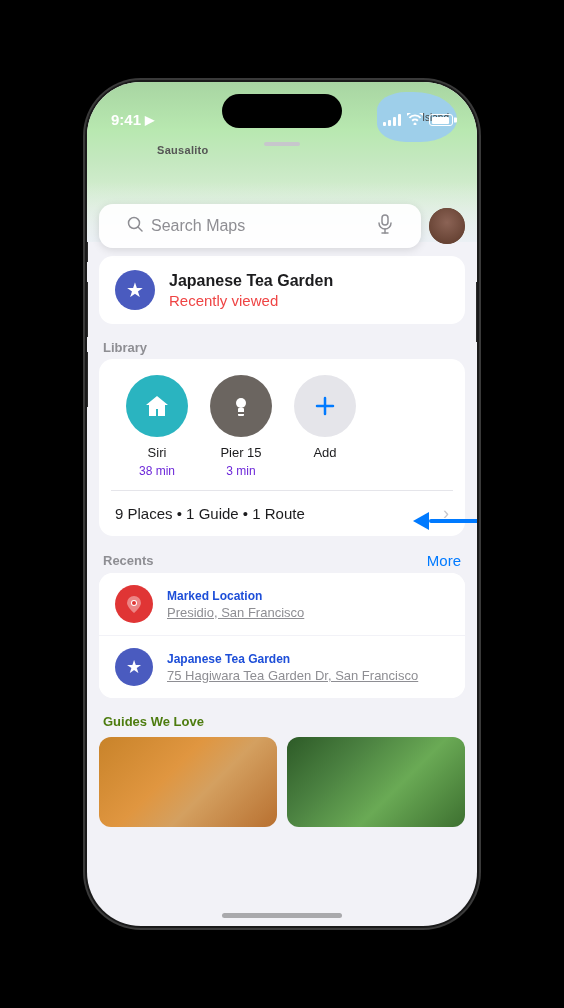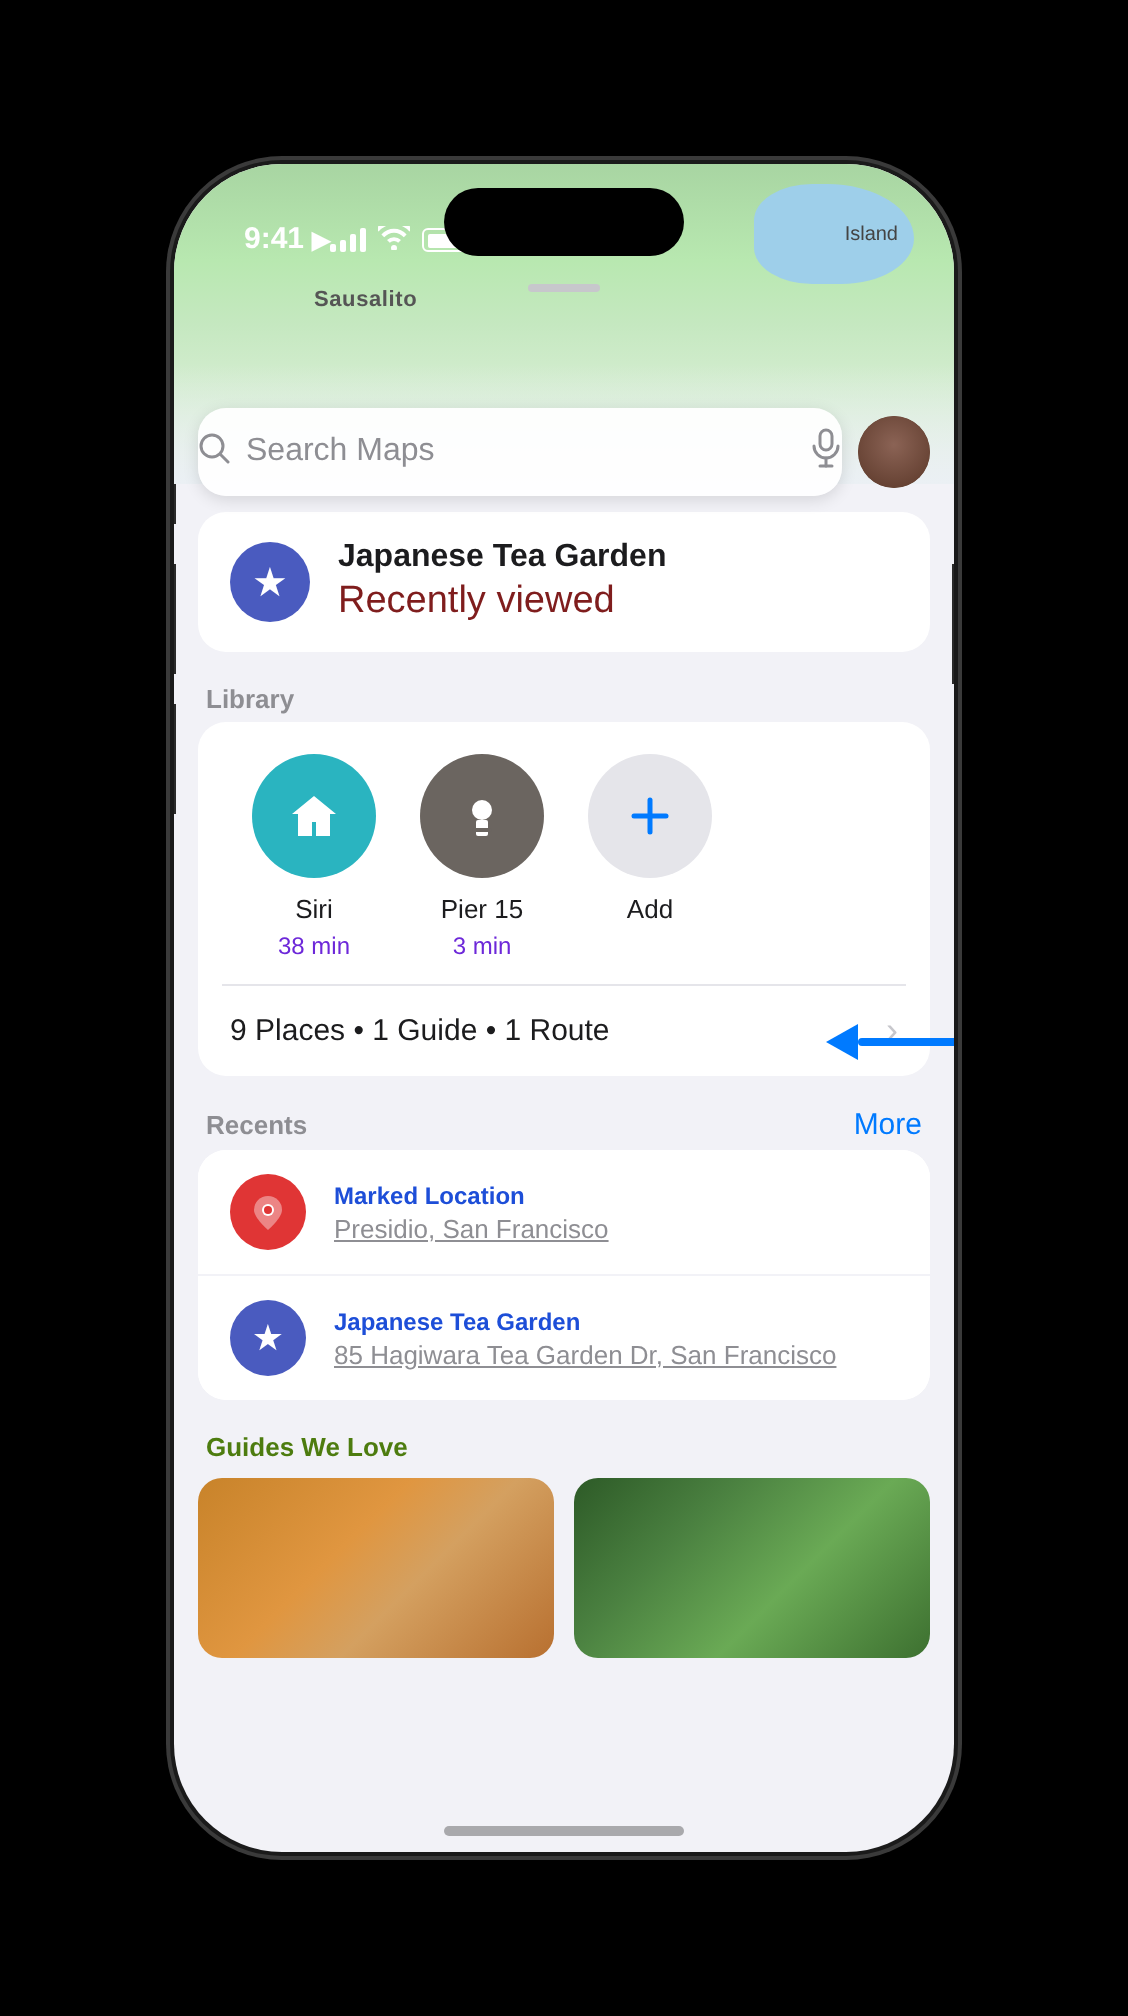--- a/index.html
+++ b/index.html
@@ -35,25 +35,26 @@
       height: 34px;
       background: #000;
       border-radius: 20px;
       z-index: 100;
     }
 
     
     .status-bar {
       position: absolute;
       top: 0;
-      left: 11px;
+      left: 0;
       right: 0;
       height: 54px;
       display: flex;
       align-items: flex-end;
+      justify-content: space-between;
       padding: 0 24px 8px;
       z-index: 99;
     }
 
     .status-time {
       font-size: 15px;
       font-weight: 600;
       color: #fff;
       display: flex;
       align-items: center;
@@ -181,21 +182,21 @@
       gap: 8px;
     }
 
     .search-bar {
       flex: 1;
       background: rgba(255,255,255,0.92);
       border-radius: 14px;
       height: 44px;
       display: flex;
       align-items: center;
-      padding: 0 0;
+      padding: 0 28px;
       gap: 8px;
       box-shadow: 0 2px 8px rgba(0,0,0,0.12);
     }
 
     .search-icon-wrap {
       color: #8e8e93;
       font-size: 16px;
     }
 
     .search-placeholder {
@@ -280,22 +281,22 @@
 
     .suggestion-text-wrap {}
 
     .suggestion-title {
       font-size: 16px;
       font-weight: 600;
       color: #1c1c1e;
     }
 
     .suggestion-subtitle {
-      font-size: 19px;
-      color: #7f1d1d;
+      font-size: 15px;
+      color: #ef4444;
       margin-top: 2px;
     }
 
     
     .library-card {
       background: #fff;
       border-radius: 14px;
       margin: 0 12px 8px;
       overflow: hidden;
       padding: 16px 12px 12px;
@@ -659,21 +660,21 @@
           <div class="recent-sub">Presidio, San Francisco</div>
         </div>
       </div>
 
       <div class="recent-item">
         <div class="recent-icon recent-icon-star">
           <span style="color:white;font-size:18px;">★</span>
         </div>
         <div class="recent-text-wrap">
           <div class="recent-title">Japanese Tea Garden</div>
-          <div class="recent-sub">85 Hagiwara Tea Garden Dr, San Francisco</div>
+          <div class="recent-sub">75 Hagiwara Tea Garden Dr, San Francisco</div>
         </div>
       </div>
 
     </div>
 
     <div class="guides-label">Guides We Love</div>
     <div class="guides-row">
       <div class="guide-thumb guide-thumb-food"></div>
       <div class="guide-thumb guide-thumb-nature"></div>
     </div>

